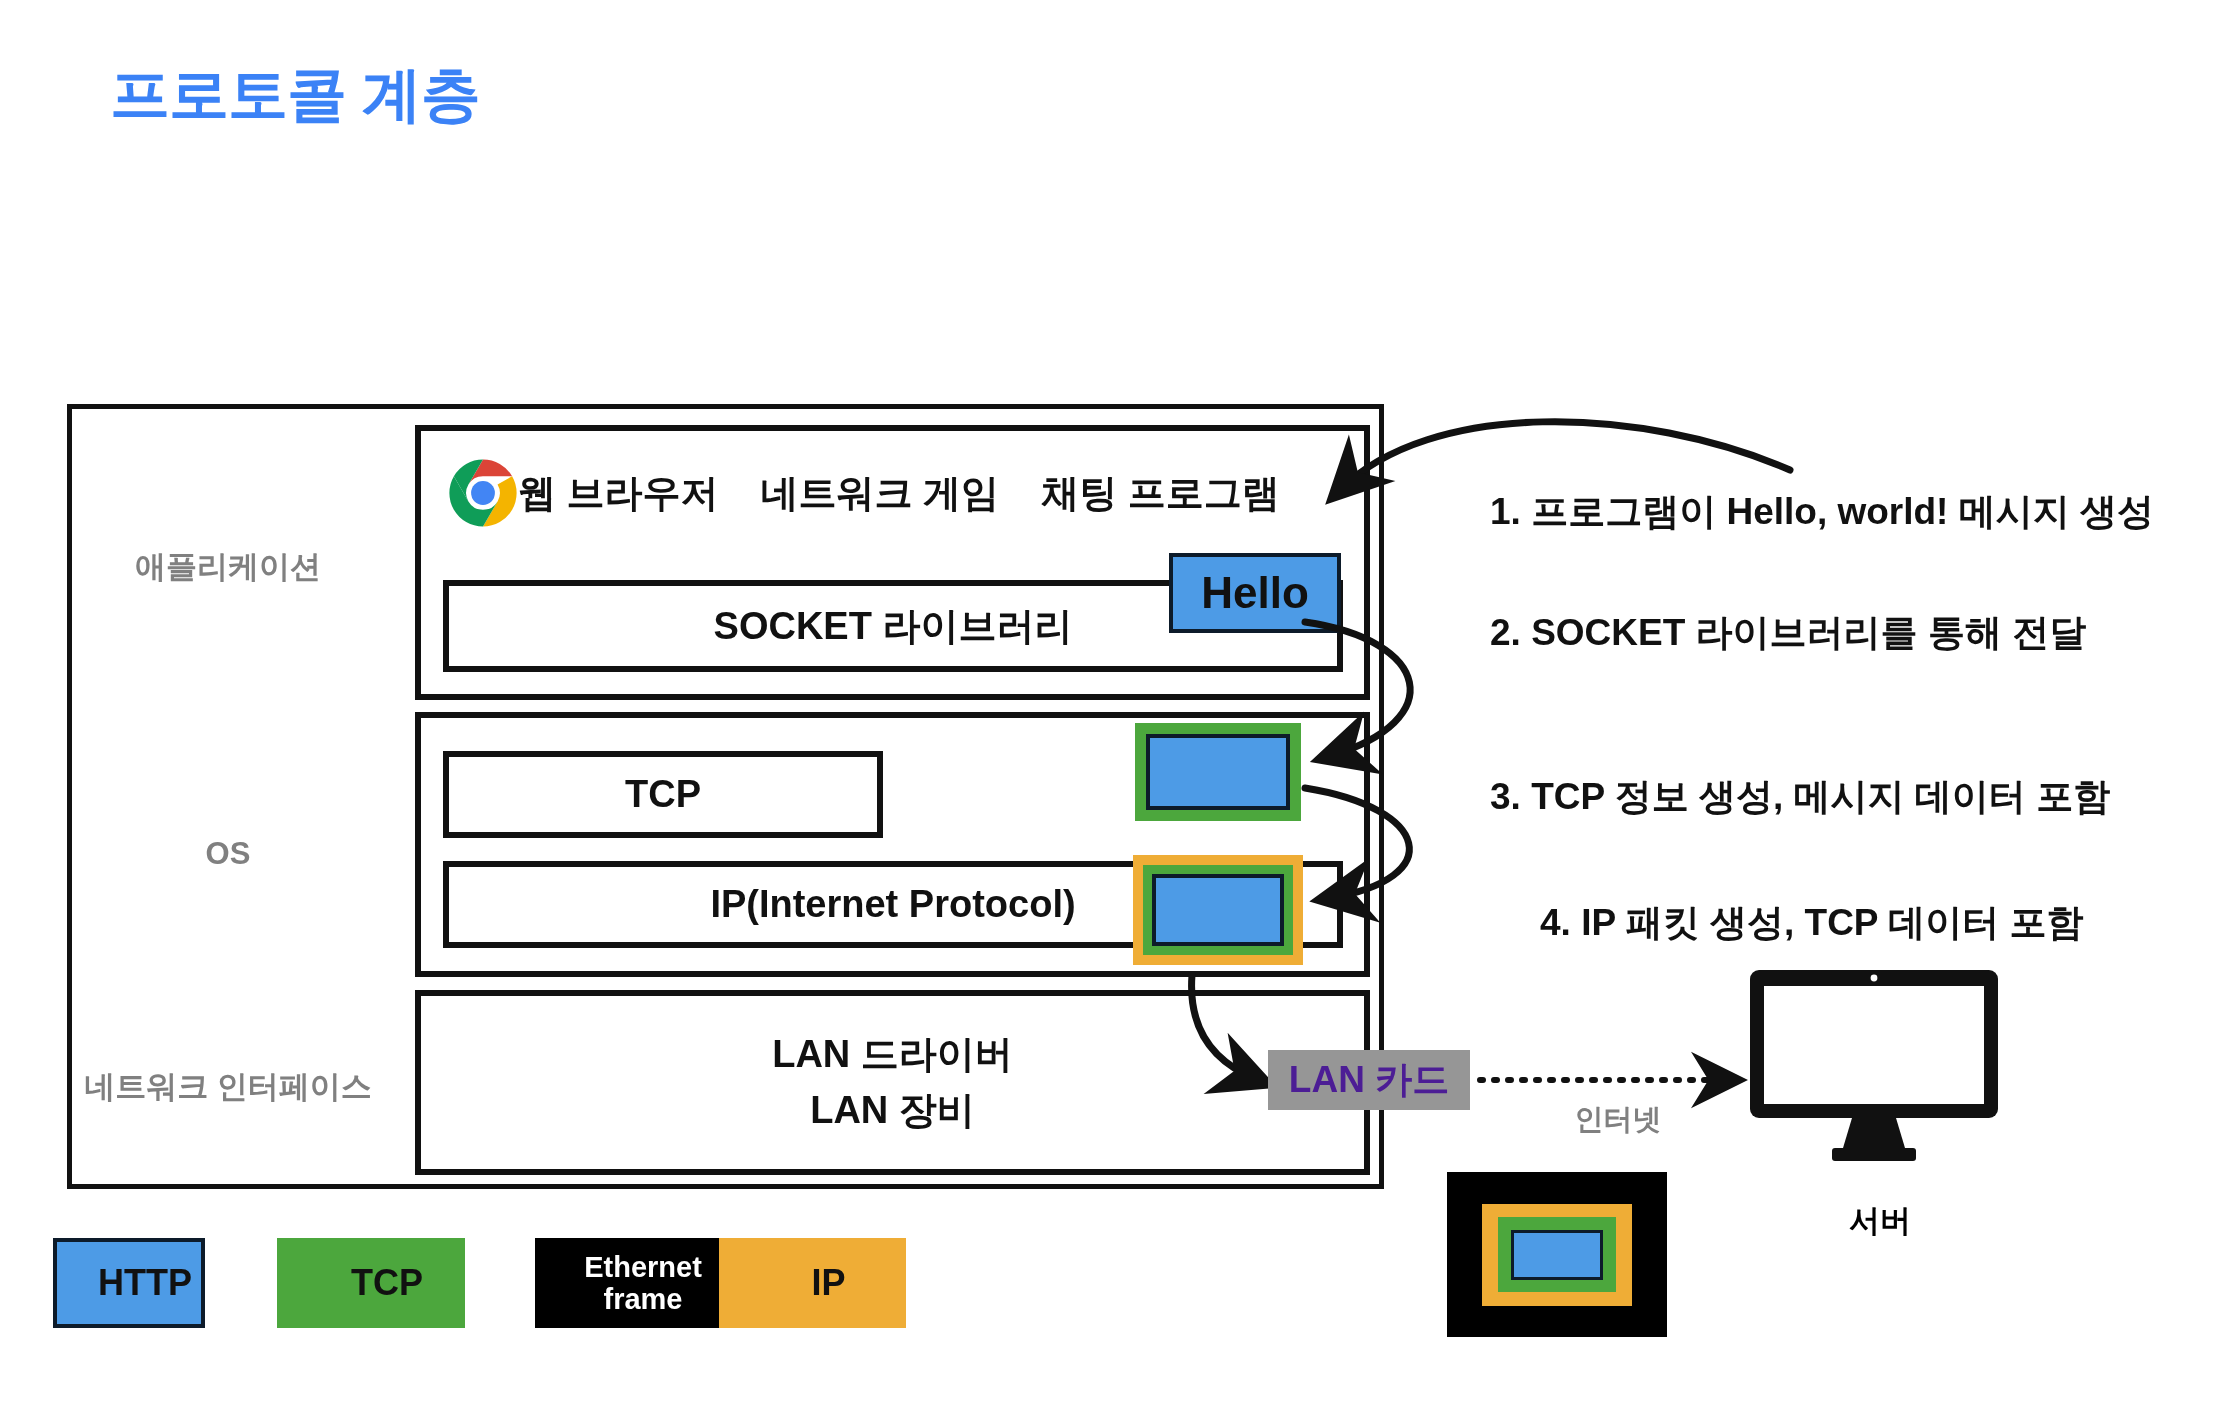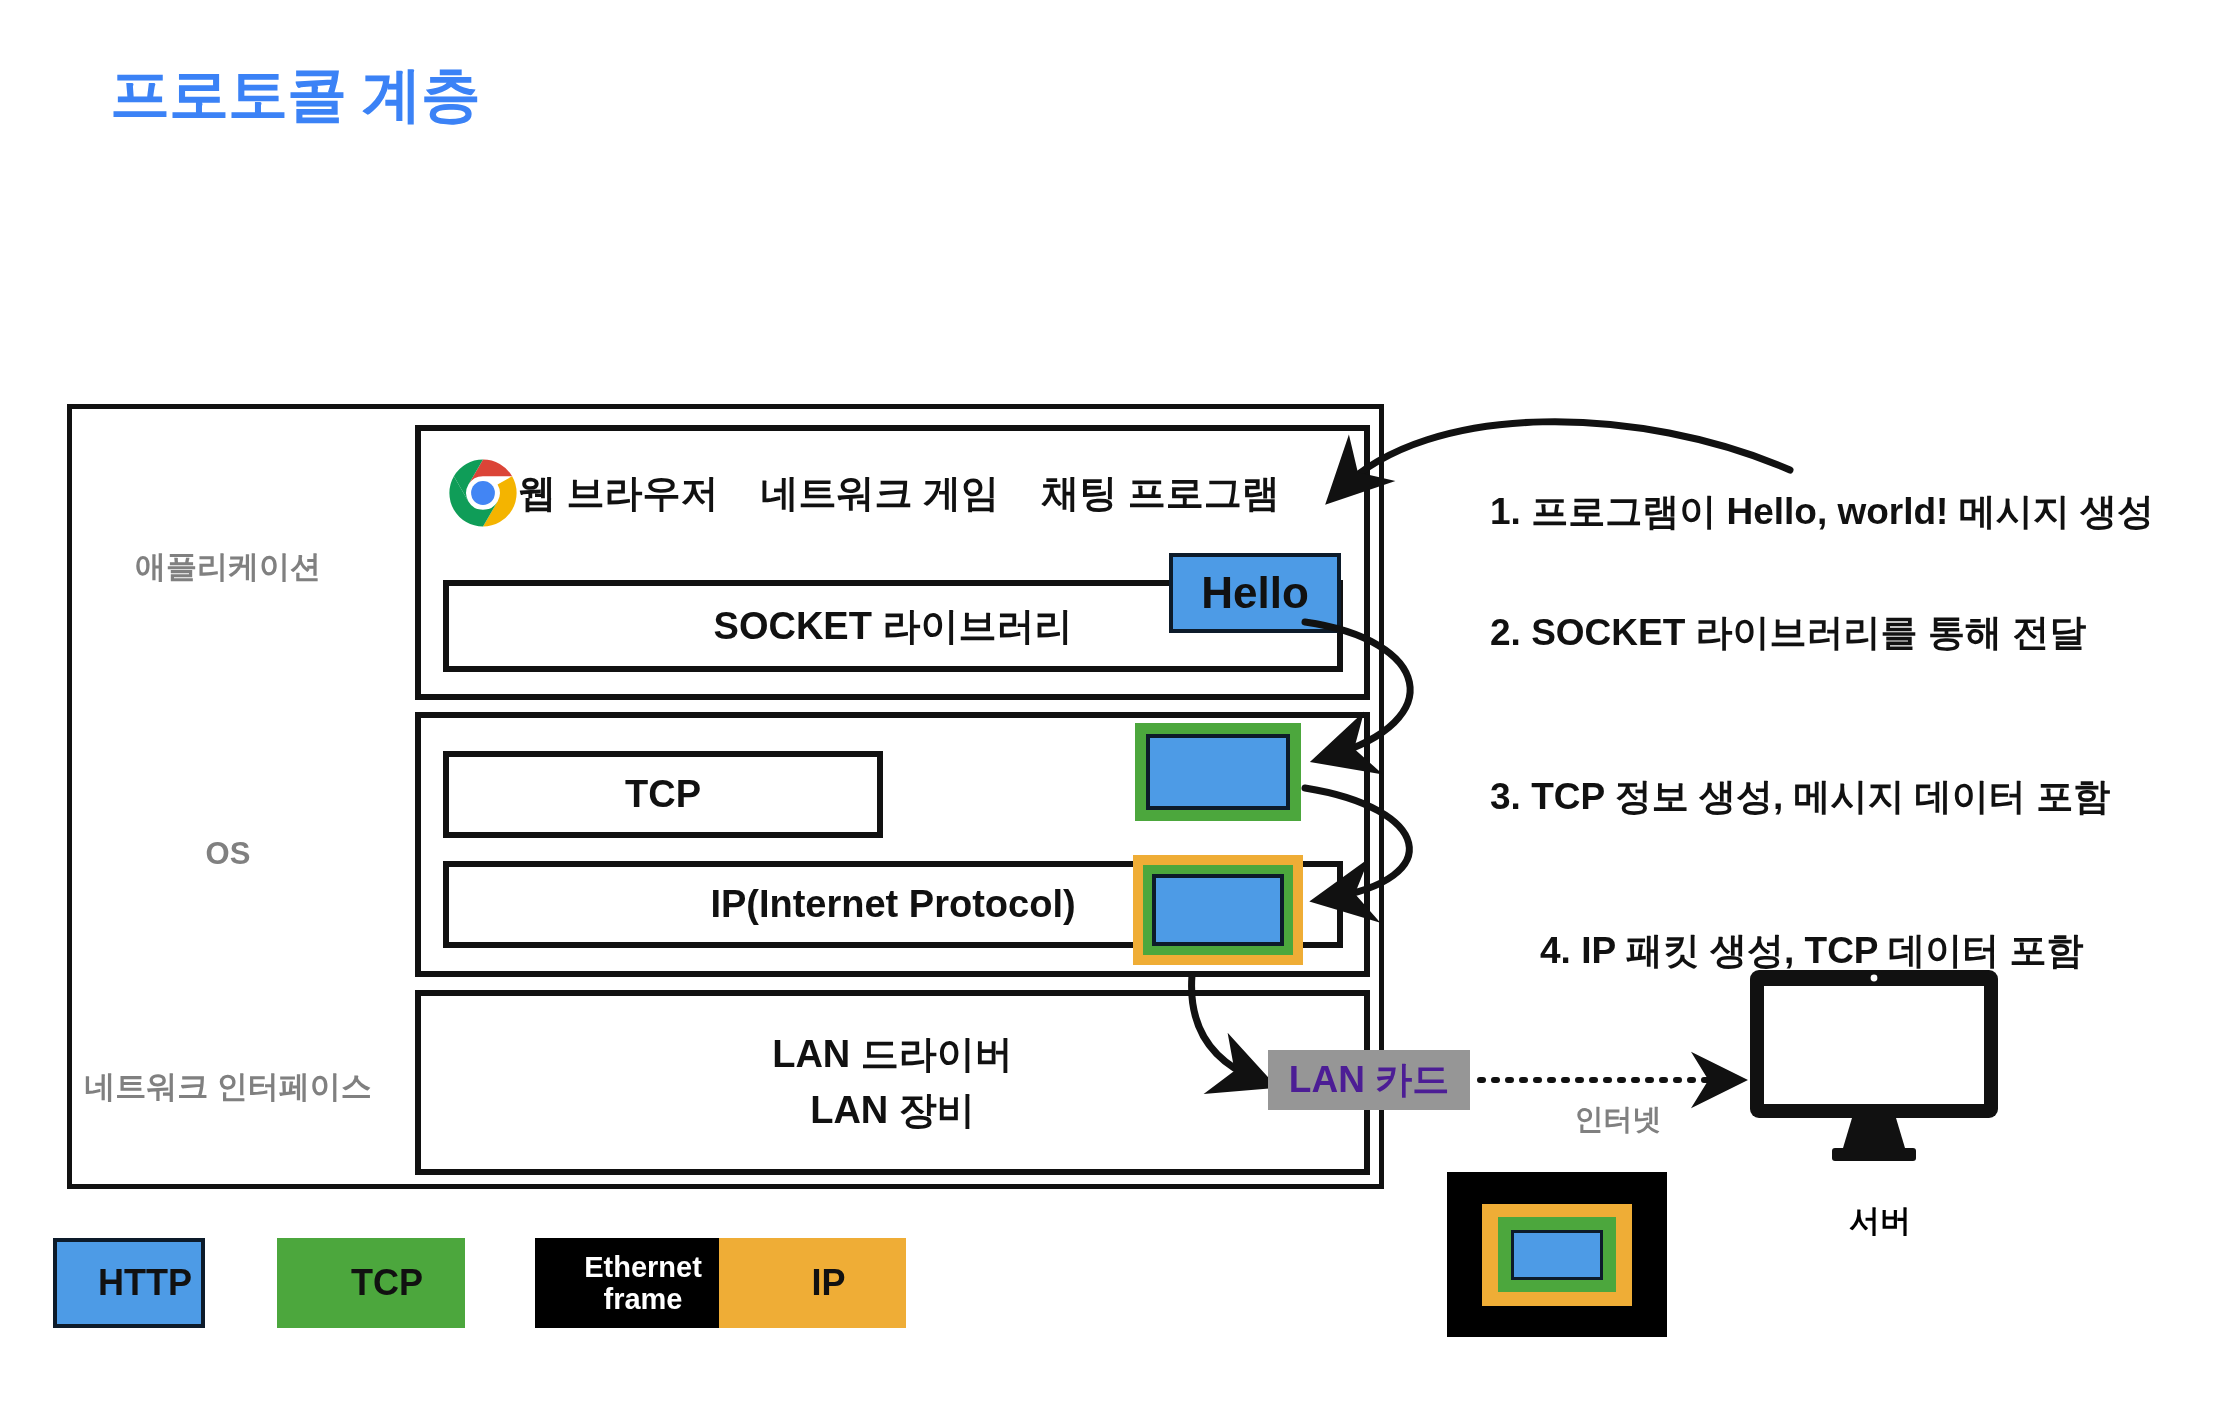--- a/index.html
+++ b/index.html
@@ -66,21 +66,21 @@
   #ip-packet{position:absolute;left:1133px;top:855px;width:170px;height:110px;
              padding:10px;z-index:6;}
   #ip-packet .mid{width:100%;height:100%;padding:9px;box-sizing:border-box;}
   #ip-packet .inner{width:100%;height:100%;}
 
   
   .step{position:absolute;font-size:37px;font-weight:700;color:#111;white-space:nowrap;}
   #step1{left:1490px;top:487px;}
   #step2{left:1490px;top:608px;}
   #step3{left:1490px;top:772px;}
-  #step4{left:1540px;top:898px;margin-top:28px;}
+  #step4{left:1540px;top:898px;}
 
   
   #lan-card{position:absolute;left:1268px;top:1050px;width:202px;height:60px;
             background:#969696;color:#4c1d95;font-size:37px;font-weight:700;
             display:flex;align-items:center;justify-content:center;z-index:8;white-space:nowrap;}
 
   
   #internet-label{position:absolute;left:1548px;top:1100px;width:140px;text-align:center;
                   color:#808080;font-size:29px;font-weight:700;}
 

